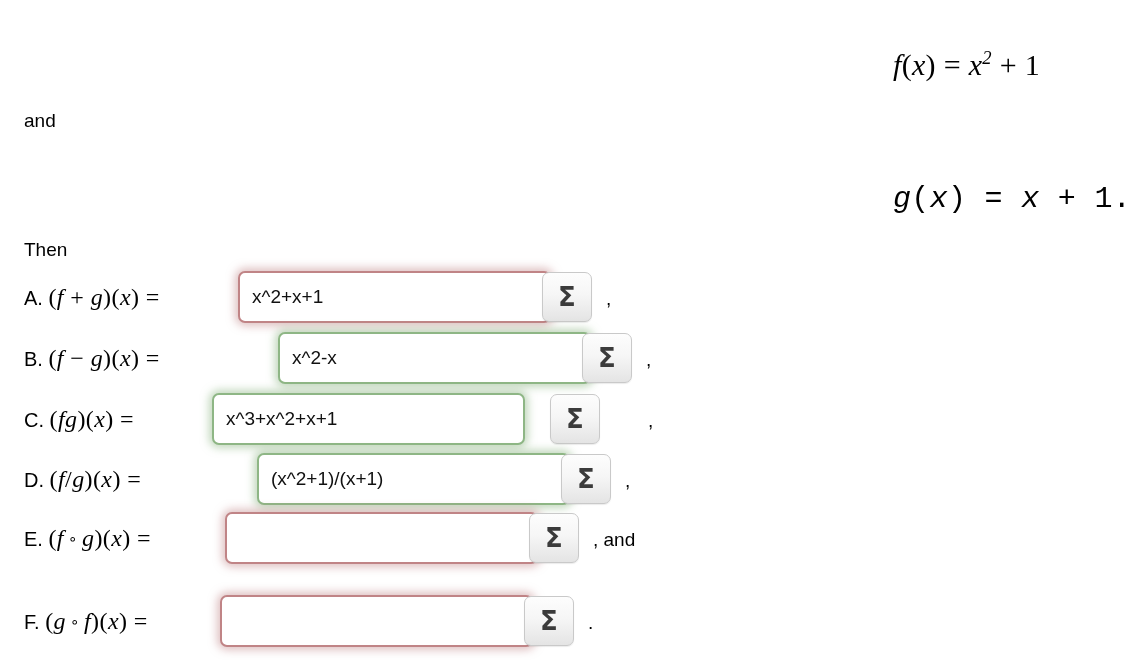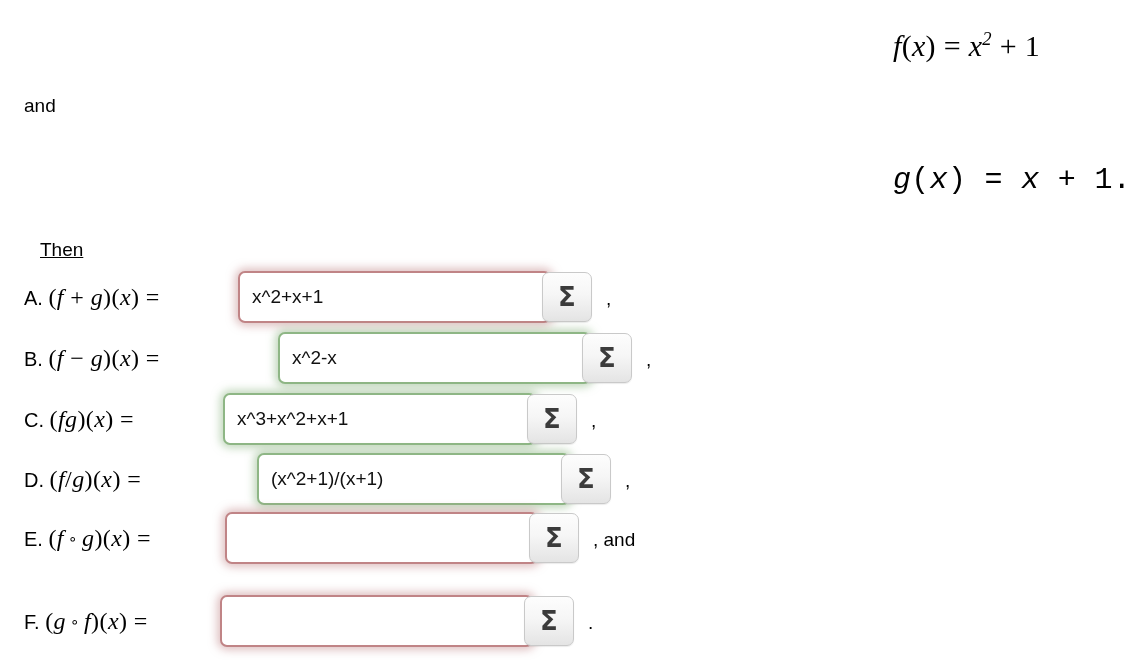--- a/index.html
+++ b/index.html
@@ -24,40 +24,41 @@
   }
 
   
   .eq-display {
     position: absolute;
     font-family: "Liberation Serif", serif;
     font-size: 30px;
     font-style: italic;
     white-space: nowrap;
     letter-spacing: 0.3px;
+    margin-top: 19px;
   }
   .eq-f { left: 893px; top: 28px; }
   .eq-g { left: 893px; top: 163px; font-family: Liberation Mono, monospace; }
   .eq-display .up { font-style: normal; }
   .eq-display sup {
     font-size: 0.62em;
     vertical-align: super;
     font-style: italic;
   }
 
   
   .prose {
     position: absolute;
     font-family: "Liberation Sans", sans-serif;
     font-size: 19px;
     color: #000;
     white-space: nowrap;
   }
-  .prose-and  { left: 24px; top: 95px; }
-  .prose-then { left: 40px; top: 239px; text-decoration: underline; }
+  .prose-and  { left: 24px; top: 110px; }
+  .prose-then { left: 24px; top: 239px; }
 
   
   .row {
     position: absolute;
     left: 0;
     height: 58px;
     width: 1125px;
   }
   .row-label {
     position: absolute;
@@ -186,21 +187,21 @@
         <div class="answer-cluster" style="left: 238px; padding-left: 40px;">
           <span class="answer-wrap"><input type="text" class="answer-input state-correct" placeholder="" value="x^2-x" style="width: 313px;"></span>
           <div class="sigma-btn">
             <span>Σ</span>
           </div>
           <span class="trailing">,</span>
         </div>
       </div>
       <div class="row" style="top: 390px;">
         <div class="row-label"><span>C. </span><span class="mathpart"><span class="op">(</span><span>f</span><span>g</span><span class="op">)(</span><span>x</span><span class="op">) = </span></span></div>
-        <div class="answer-cluster" style="left: 223px;">
+        <div class="answer-cluster" style="left: 212px; gap: 34px;">
           <span class="answer-wrap"><input type="text" class="answer-input state-correct" placeholder="" value="x^3+x^2+x+1" style="width: 313px;"></span>
           <div class="sigma-btn">
             <span>Σ</span>
           </div>
           <span class="trailing">,</span>
         </div>
       </div>
       <div class="row" style="top: 450px;">
         <div class="row-label"><span>D. </span><span class="mathpart"><span class="op">(</span><span>f</span><span class="op">/</span><span>g</span><span class="op">)(</span><span>x</span><span class="op">) = </span></span></div>
         <div class="answer-cluster" style="left: 215px; padding-left: 42px;">

